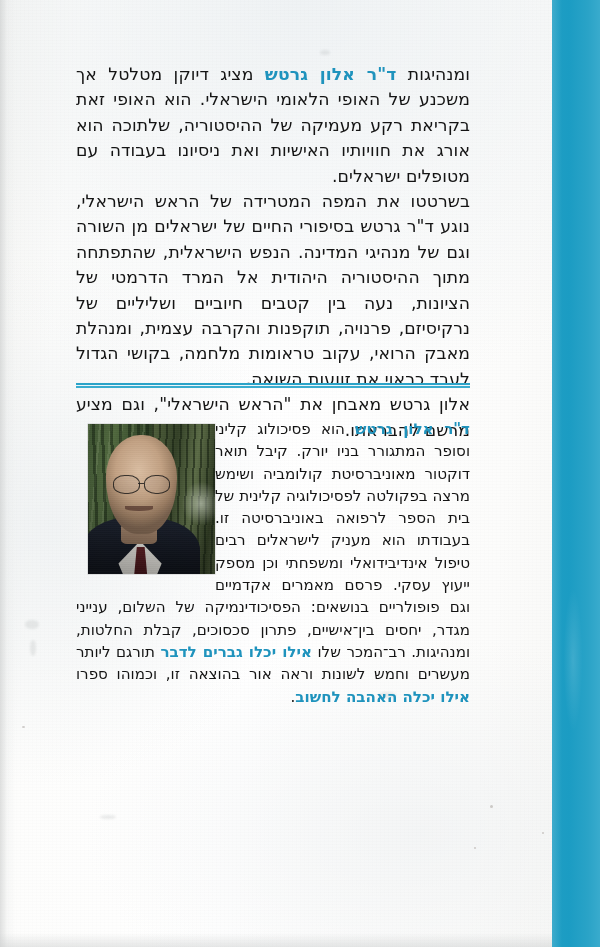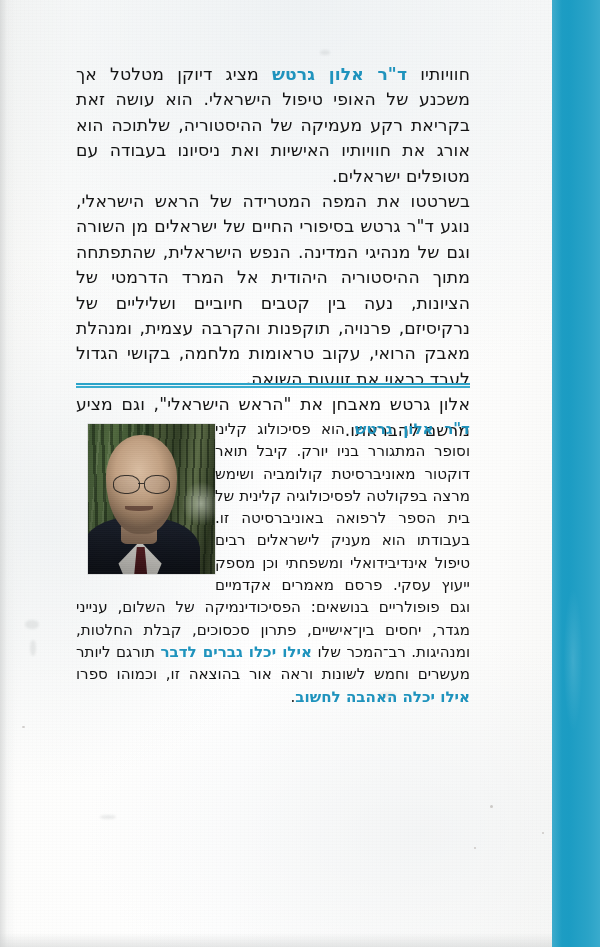--- a/index.html
+++ b/index.html
@@ -300,21 +300,21 @@
   <div class="smudge" style="left:378px;top:692px;width:18px;height:6px;"></div>
 
   <div id="blue-band">
     <div id="blue-band-inner-shade"></div>
     <div id="blue-band-scuff"></div>
   </div>
 
   <div id="content">
 
     <div id="blurb">
-      <p><span>חוויותיו</span> <span class="accent">ד"ר אלון גרטש</span><span> מציג דיוקן מטלטל אך משכנע של האופי טיפול הישראלי. הוא עושה זאת בקריאת רקע מעמיקה של ההיסטוריה, שלתוכה הוא אורג את חוויותיו האישיות ואת ניסיונו בעבודה עם מטופלים ישראלים.</span></p>
+      <p><span>ומנהיגות</span> <span class="accent">ד"ר אלון גרטש</span><span> מציג דיוקן מטלטל אך משכנע של האופי הלאומי הישראלי. הוא האופי זאת בקריאת רקע מעמיקה של ההיסטוריה, שלתוכה הוא אורג את חוויותיו האישיות ואת ניסיונו בעבודה עם מטופלים ישראלים.</span></p>
       <p>בשרטטו את המפה המטרידה של הראש הישראלי, נוגע ד"ר גרטש בסיפורי החיים של ישראלים מן השורה וגם של מנהיגי המדינה. הנפש הישראלית, שהתפתחה מתוך ההיסטוריה היהודית אל המרד הדרמטי של הציונות, נעה בין קטבים חיוביים ושליליים של נרקיסיזם, פרנויה, תוקפנות והקרבה עצמית, ומנהלת מאבק הרואי, עקוב טראומות מלחמה, בקושי הגדול לעבד כראוי את זוועות השואה.</p>
       <p>אלון גרטש מאבחן את "הראש הישראלי", וגם מציע מרשם להבראתו.</p>
     </div>
 
     <div id="divider">
       <div class="rule-thick"></div>
       <div class="rule-gap"></div>
       <div class="rule-thin"></div>
     </div>
 

